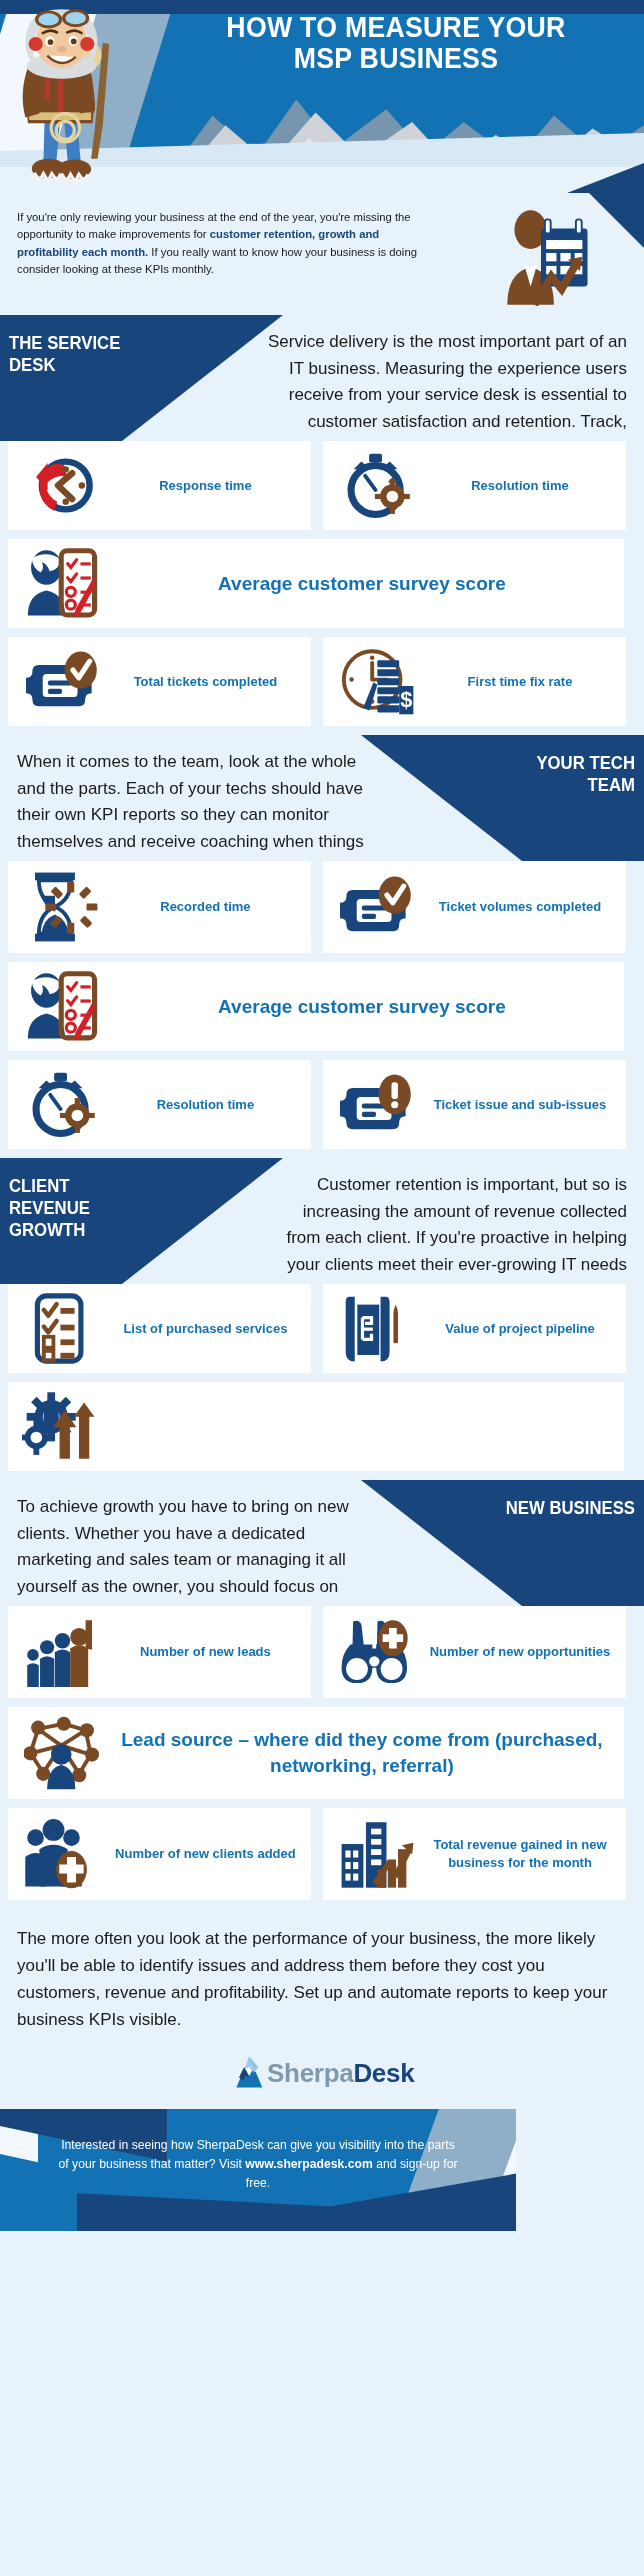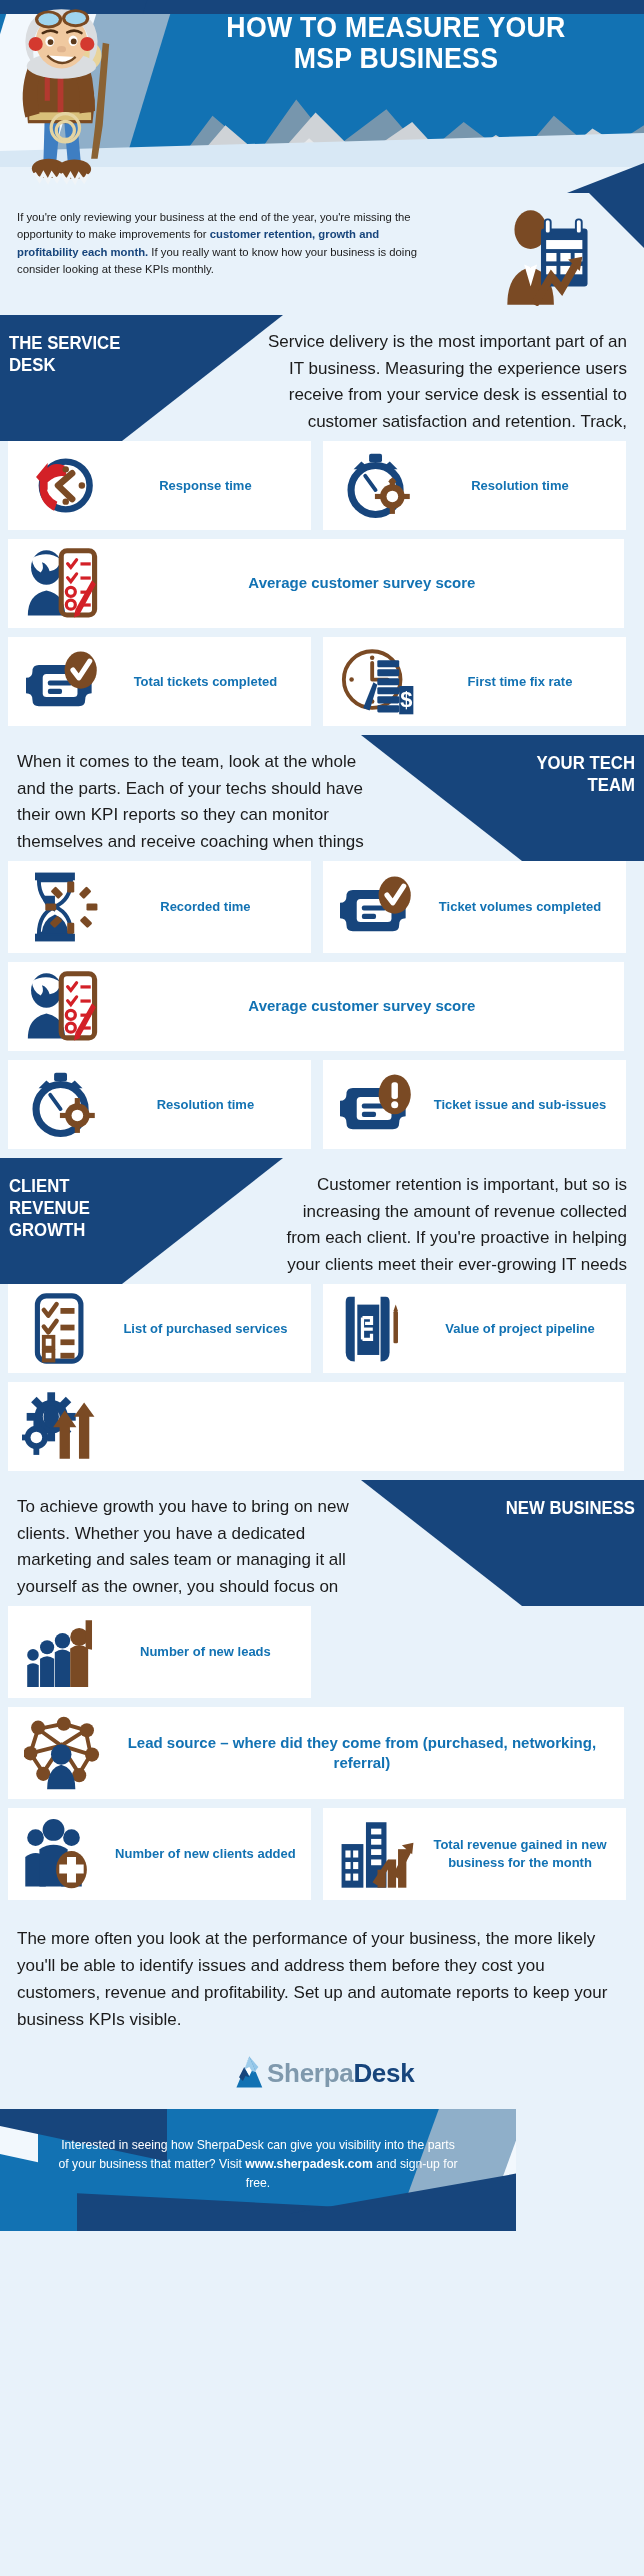--- a/index.html
+++ b/index.html
@@ -195,21 +195,21 @@
   }
   .card-label {
     flex: 1;
     text-align: center;
     color: #1272b3;
     font-size: 13px;
     font-weight: bold;
     line-height: 1.35;
     padding-right: 5.2px;
   }
-  .card.full .card-label { font-size: 15px; }
+  .card.full .card-label { font-size: 19px; }
 
   
   .closing {
     background: #e8f2fa;
     padding: 17px 17px 5.2px 17px;
   }
   .closing p {
     font-size: 17px;
     line-height: 1.58;
     color: #1b1b1b;
@@ -704,20 +704,39 @@
             </g>
             <g fill="#7a4a24">
               <circle cx="86" cy="34" r="14"></circle>
               <path d="M72 112 l0 -60 q14 -10 28 0 l0 60 Z"></path>
               <path d="M96 52 l0 -44 l10 0 l0 46 Z"></path>
             </g>
           </svg>
         </div>
         <div class="card-label">Number of new leads</div>
       </div>
+      <div class="card half">
+        <div class="card-icon">
+          <svg width="77" height="74" viewBox="0 0 120 115">
+            <g fill="#17457c">
+              <path d="M22 10 q10 -4 13 6 l4 34 l-18 0 Z"></path>
+              <path d="M60 10 q10 -4 13 6 l4 34 l-18 0 Z"></path>
+              <path d="M18 46 q-14 14 -14 36 q0 24 24 24 q24 0 24 -24 l0 -36 Z"></path>
+              <path d="M58 46 l0 36 q0 24 24 24 q24 0 24 -24 q0 -22 -14 -36 Z"></path>
+              <rect x="44" y="52" width="20" height="30" rx="6"></rect>
+            </g>
+            <circle cx="28" cy="84" r="17" fill="#ffffff"></circle>
+            <circle cx="82" cy="84" r="17" fill="#ffffff"></circle>
+            <circle cx="55" cy="72" r="8" fill="#ffffff"></circle>
+            <ellipse cx="84" cy="36" rx="23" ry="28" fill="#7a4a24"></ellipse>
+            <path d="M78 20 l12 0 l0 10 l10 0 l0 12 l-10 0 l0 10 l-12 0 l0 -10 l-10 0 l0 -12 l10 0 Z" fill="#ffffff"></path>
+          </svg>
+        </div>
+        <div class="card-label">Number of new opportunities</div>
+      </div>
     </div>
     <div class="card-row">
       <div class="card full">
         <div class="card-icon">
           <svg width="77" height="74" viewBox="0 0 120 115">
             <g stroke="#7a4a24" stroke-width="6" fill="none">
               <path d="M22 20 L58 46 L96 22 L62 12 L22 20 Z"></path>
               <path d="M10 58 L58 46 L104 60"></path>
               <path d="M22 20 L10 58 L30 88"></path>
               <path d="M96 22 L104 60 L86 90"></path>

